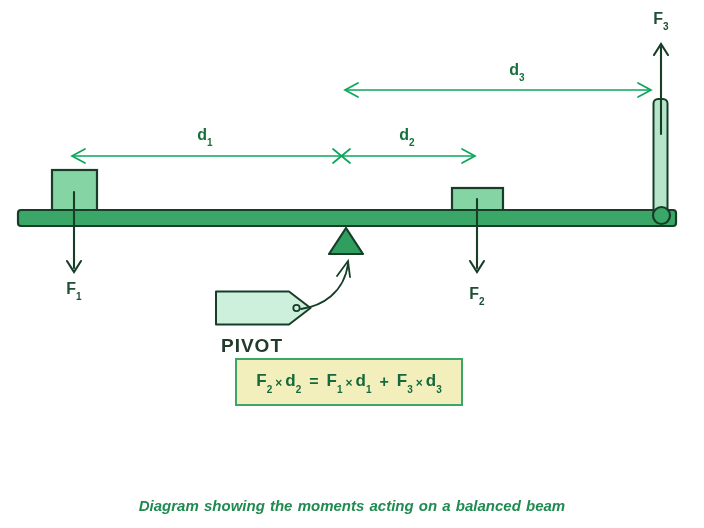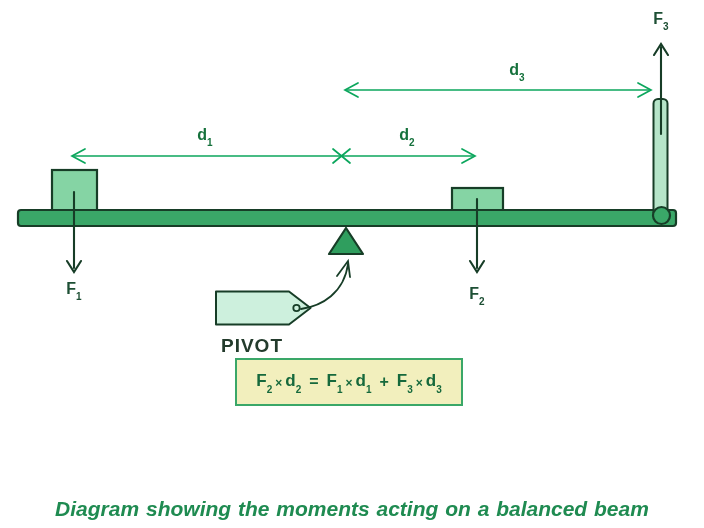--- a/index.html
+++ b/index.html
@@ -65,21 +65,21 @@
   .eq-op { font-weight: bold; line-height: 1; }
   .eq-times { font-size: 12px; margin: 0 3px; position: relative; top: 1px; }
   .eq-wide { font-size: 16px; margin: 0 8px; }
 
   
   .caption {
     position: absolute;
     left: 0; top: 497px;
     width: 704px;
     text-align: center;
-    font-size: 21px;
+    font-size: 15px;
     font-weight: bold;
     font-style: italic;
     color: var(--caption);
     word-spacing: 1px;
     user-select: none;
   }
 </style>
 </head>
 <body>
 

